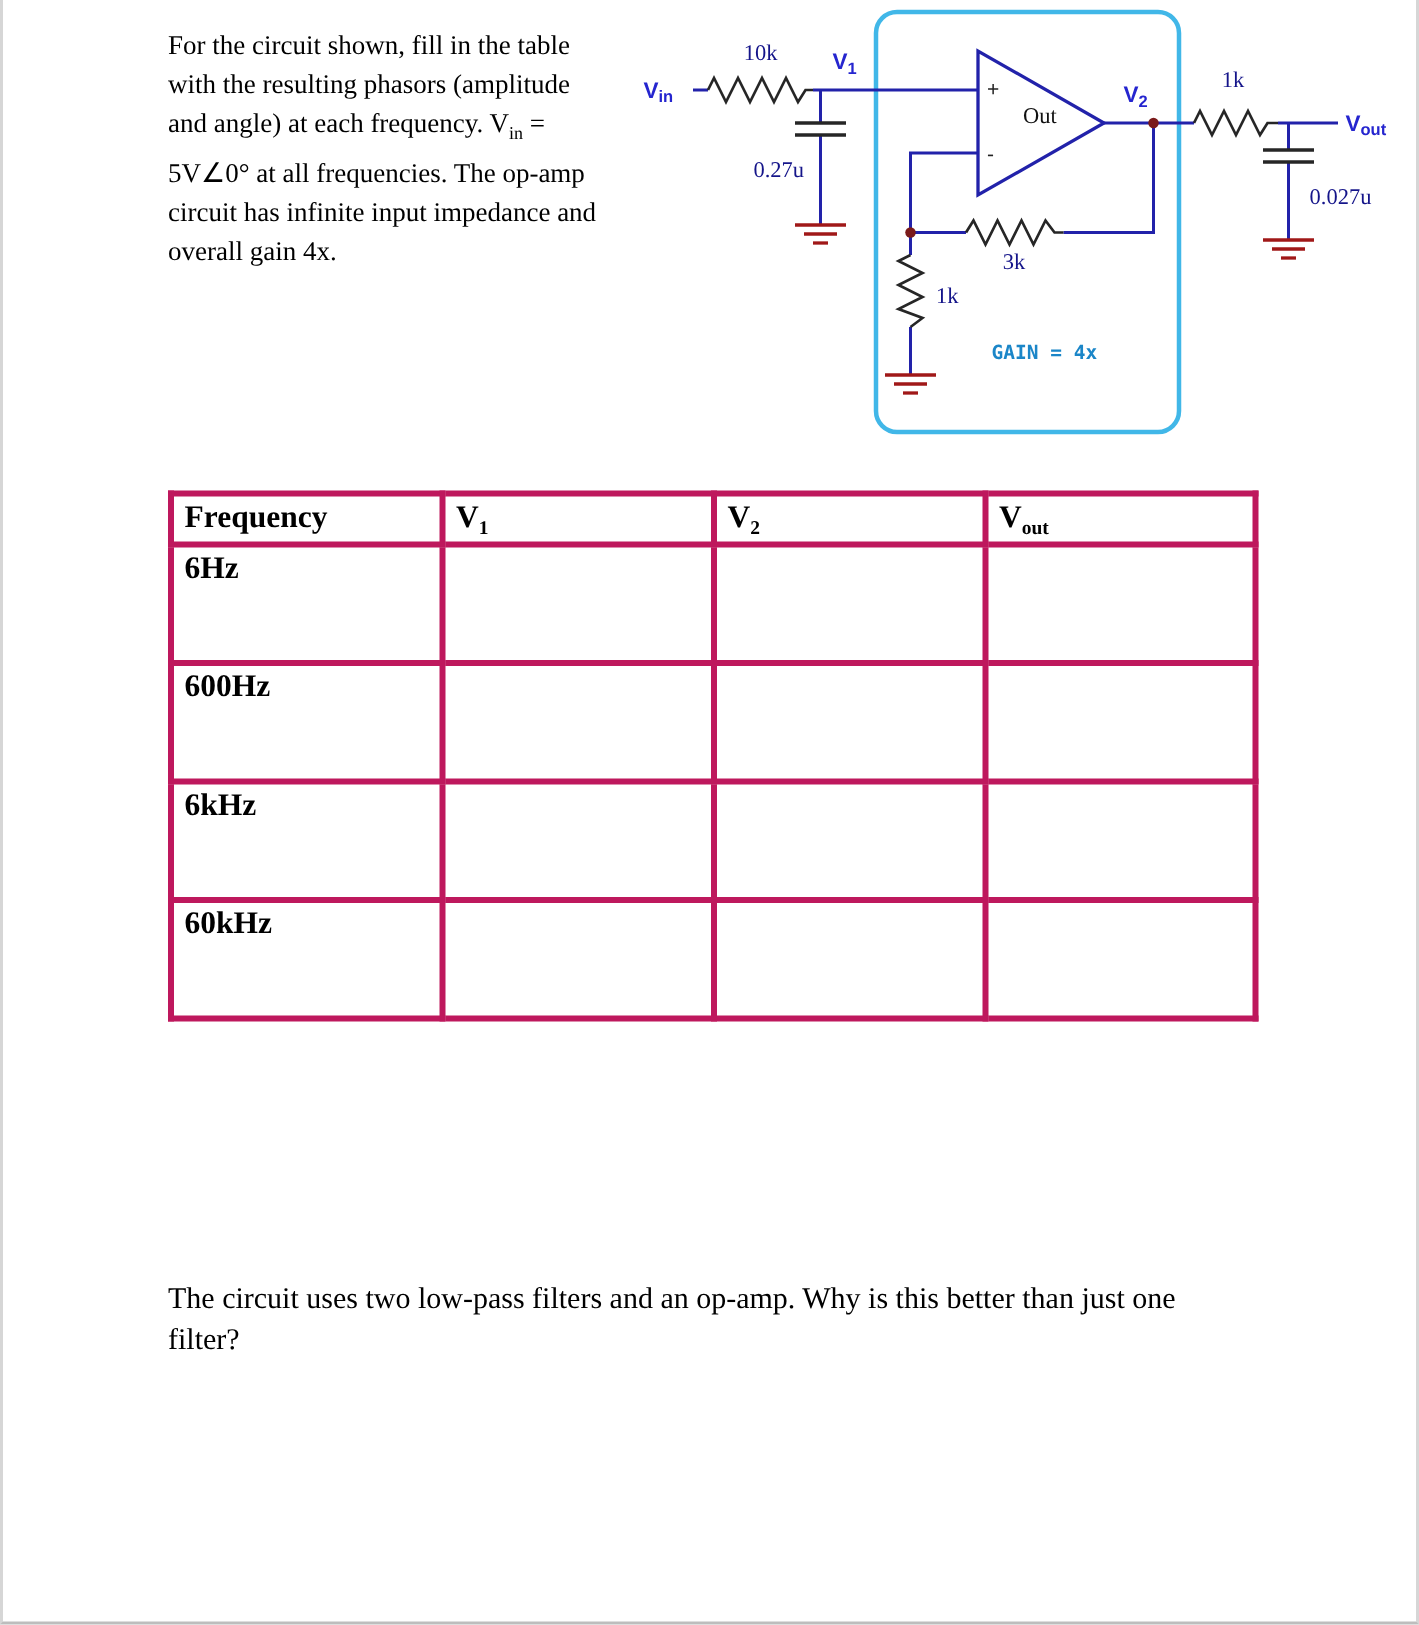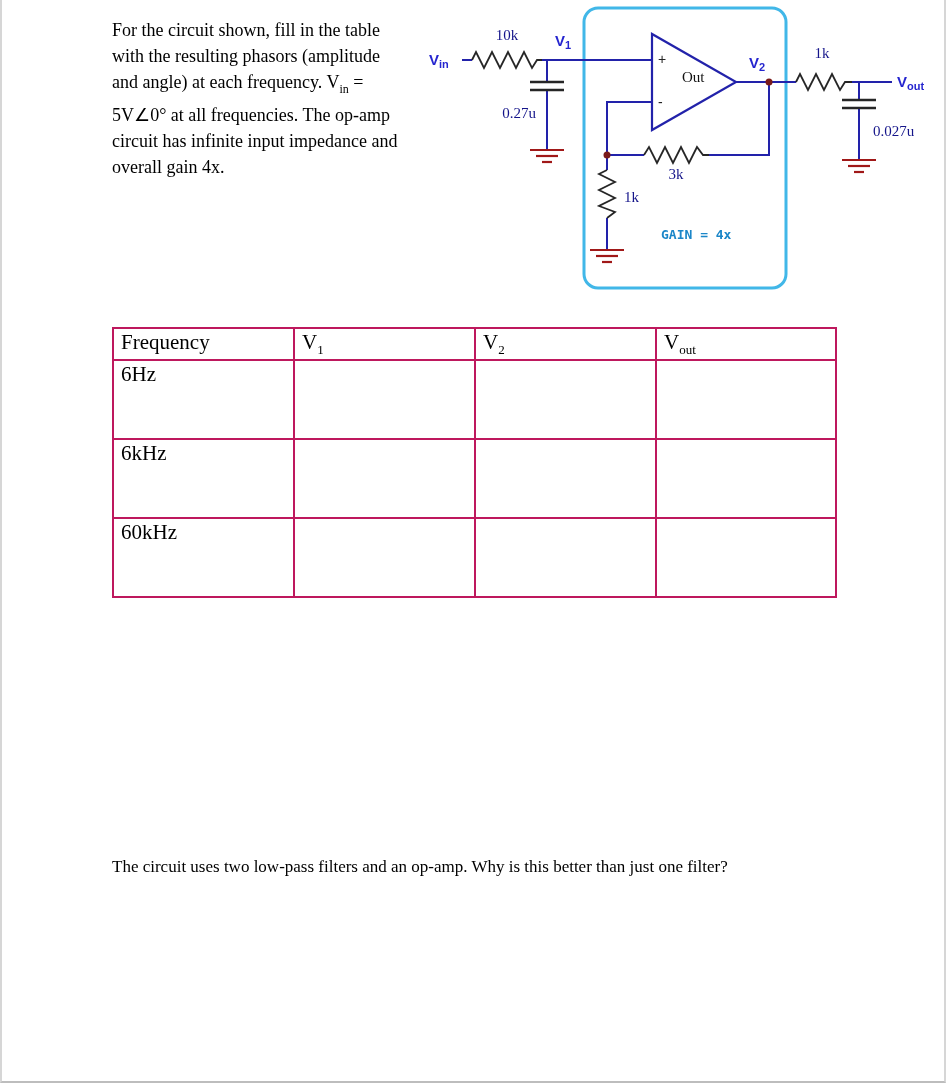--- a/index.html
+++ b/index.html
@@ -33,36 +33,36 @@
   .outlbl { font-family:"Liberation Serif", serif; font-size:15px; fill:#111; }
 
   .phasor-table {
     position:absolute;
     left:110px; top:327px;
     border-collapse:collapse;
     table-layout:fixed;
     width:723px;
   }
   .phasor-table th, .phasor-table td {
-    border:2px solid #be185d;
-    font-weight:normal;
+    border:4px solid #be185d;
+    font-weight:bold;
     text-align:left;
     vertical-align:top;
     font-size:21px;
     padding:1px 7px;
   }
   .phasor-table th { height:30px; }
   .phasor-table td { height:79px;margin-top:36px; }
   .phasor-table sub { font-size:13px; }
 
   .question {
     position:absolute;
     left:110px; top:853px;
     width:715px;
-    font-size:17px;
+    font-size:20px;
     line-height:27px;
   }
 </style>
 </head>
 <body>
 
 <p class="problem"><span>For the circuit shown, fill in the table with the resulting phasors (amplitude and angle) at each frequency.  V</span><sub>in</sub><span> = 5V∠0° at all frequencies.  The op-amp circuit has infinite input impedance and overall gain 4x.</span></p>
 
 <svg class="circuit" width="524" height="302" viewBox="0 0 524 302">
 
@@ -153,20 +153,26 @@
     </tr>
   </thead>
   <tbody>
     <tr>
       <td>6Hz</td>
       <td></td>
       <td></td>
       <td></td>
     </tr>
     <tr>
+      <td>600Hz</td>
+      <td></td>
+      <td></td>
+      <td></td>
+    </tr>
+    <tr>
       <td>6kHz</td>
       <td></td>
       <td></td>
       <td></td>
     </tr>
     <tr>
       <td>60kHz</td>
       <td></td>
       <td></td>
       <td></td>

